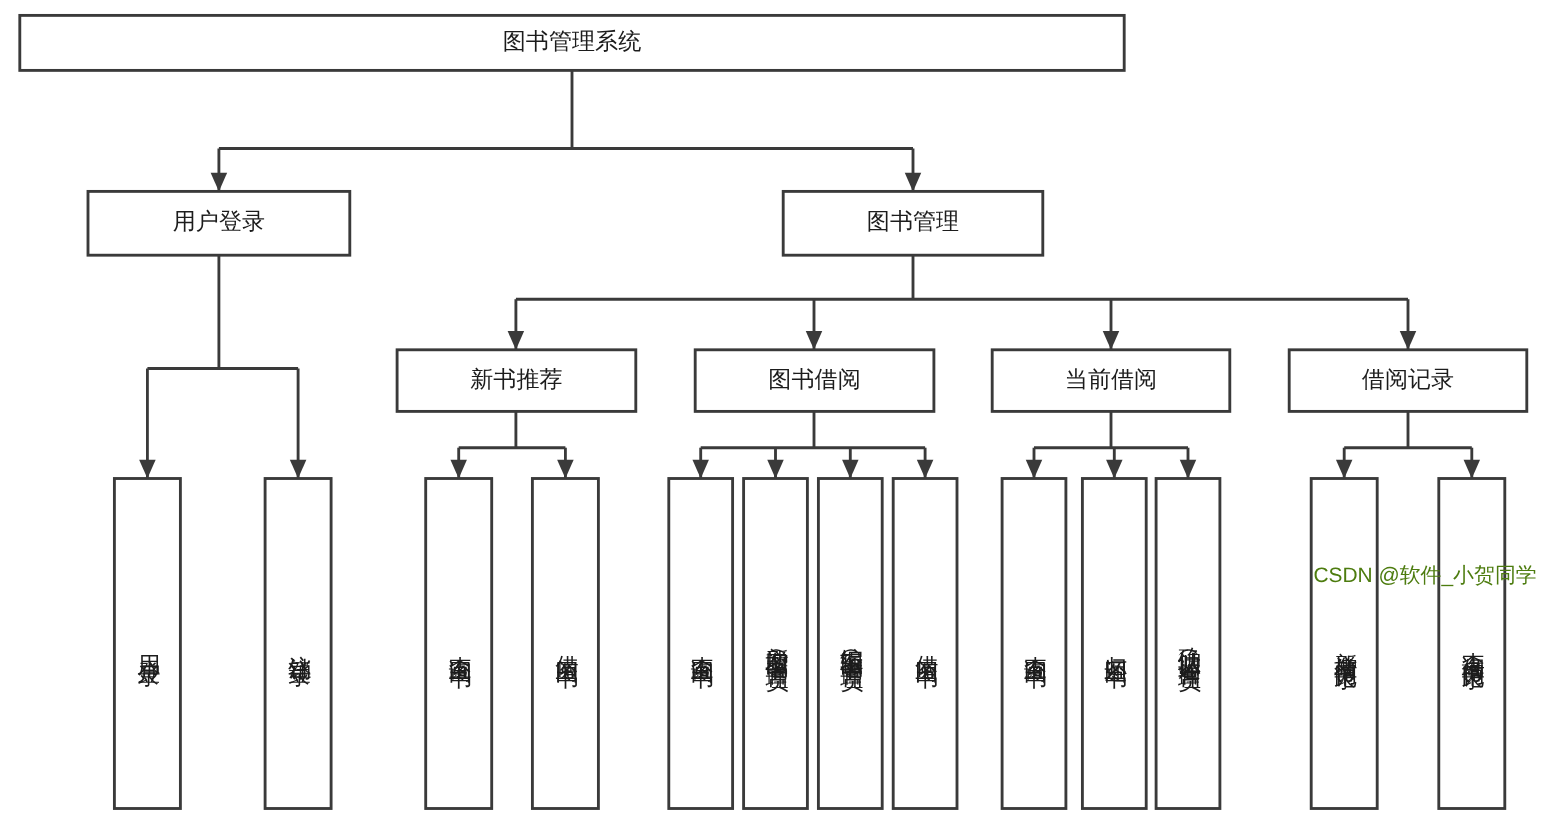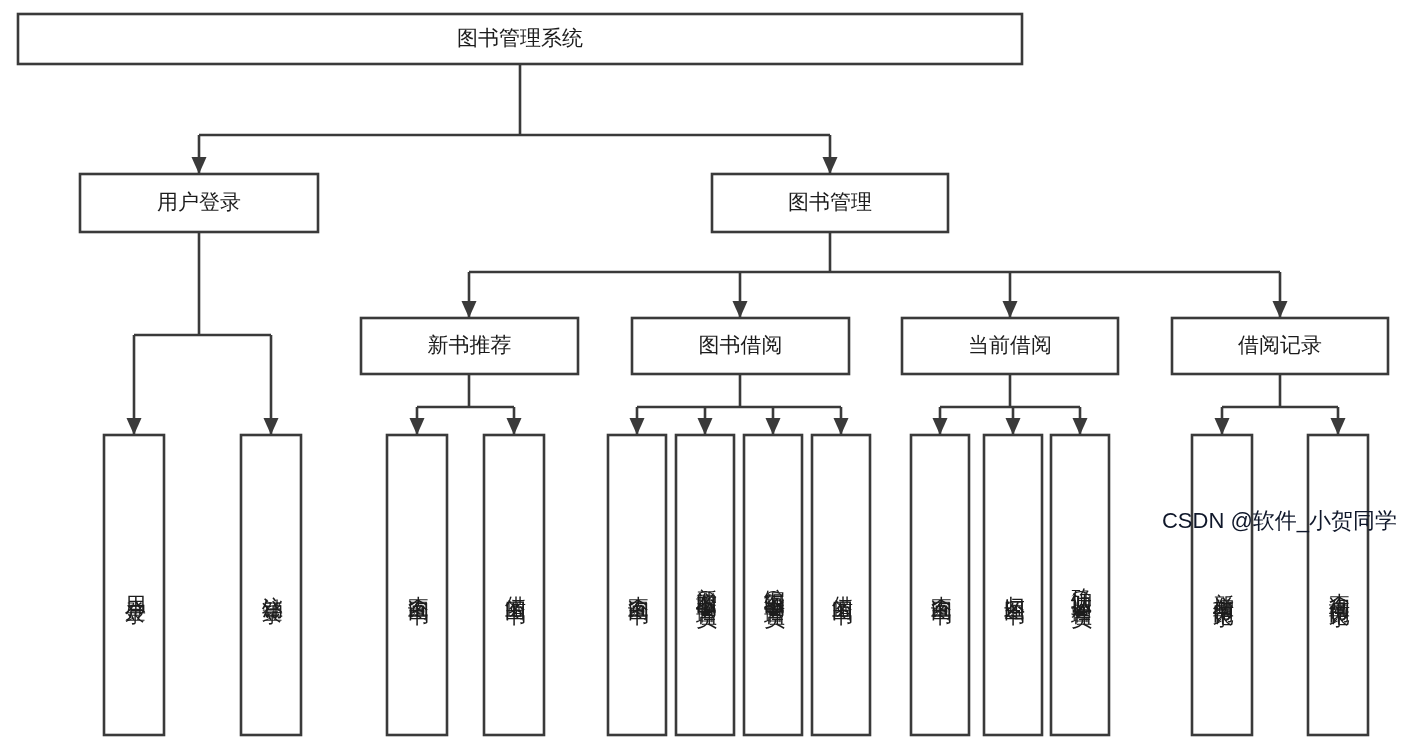--- a/index.html
+++ b/index.html
@@ -54,22 +54,22 @@
     font-size: 21px;
     writing-mode: vertical-rl;
     text-orientation: upright;
     letter-spacing: 3px;
   }
   .watermark {
     position: absolute;
     right: 8px;
     bottom: 6px;
     font-family: "Liberation Sans", "DejaVu Sans", sans-serif;
-    font-size: 22px;
-    color: #0f172a;
+    font-size: 19px;
+    color: #4d7c0f;
     white-space: nowrap;
     pointer-events: none;
   }
 </style>
 </head>
 <body>
 
 <div id="diagram-root">
   <svg class="diagram" viewBox="0 0 1405 747" xmlns="http://www.w3.org/2000/svg">
     <g id="connector-layer">

